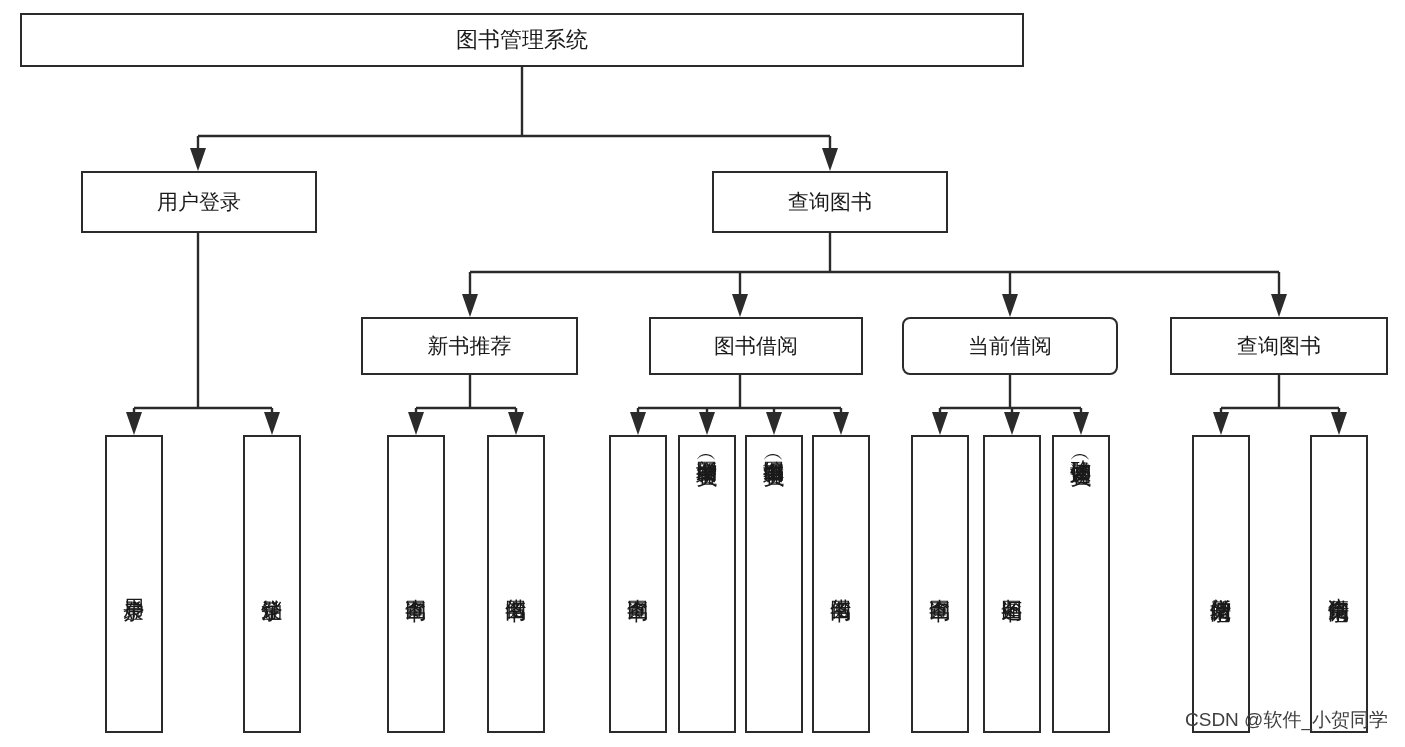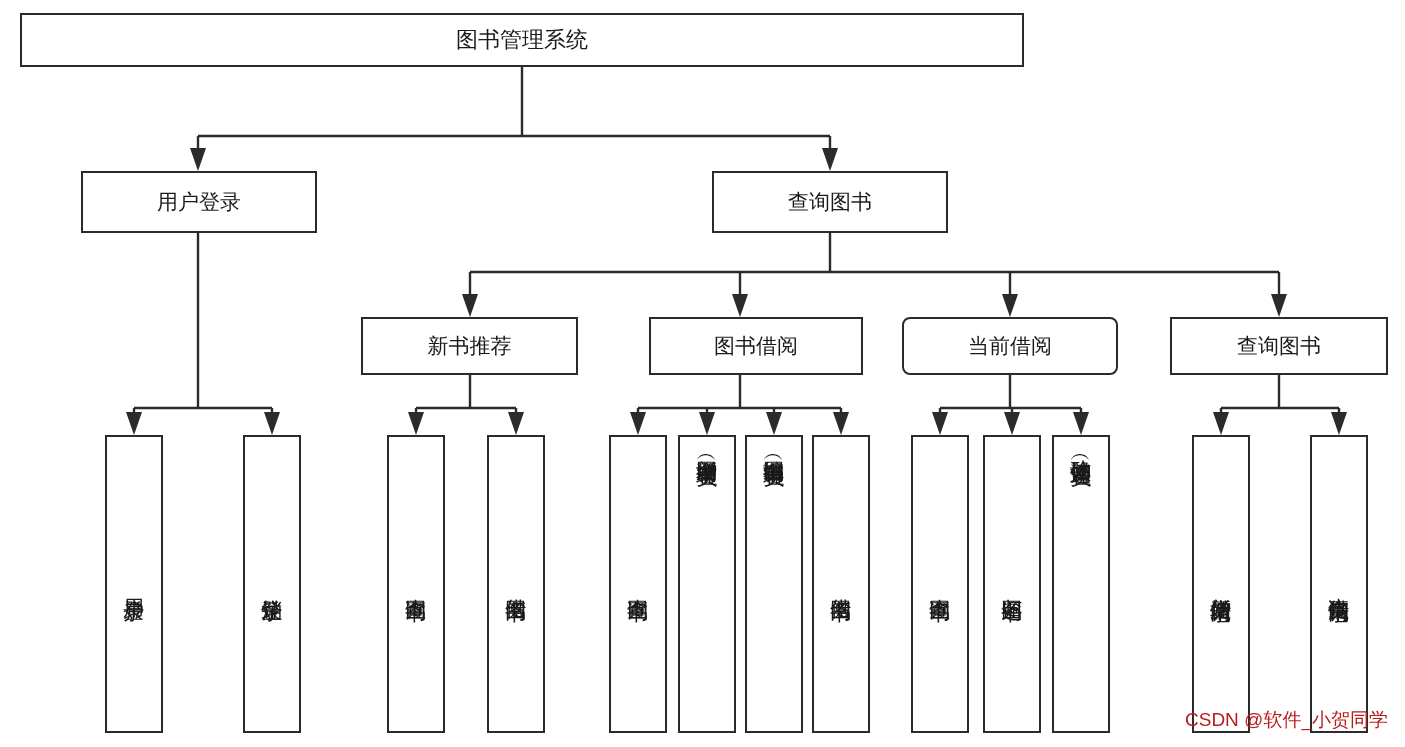--- a/index.html
+++ b/index.html
@@ -34,21 +34,21 @@
   .lbl{ display:block; }
 
   svg.wires{ position:absolute; left:0; top:0; width:1405px; height:747px; pointer-events:none; }
   svg.wires path, svg.wires line{ stroke:#2b2b2b; stroke-width:2.4; fill:none; }
   svg.wires polygon{ fill:#2b2b2b; }
 
   .watermark{
     position:absolute;
     left:1185px; top:707px;
     font-size:19px;
-    color:#b91c1c;
+    color:#404040;
     white-space:nowrap;
     font-family:"Liberation Sans","DejaVu Sans",sans-serif;
   }
 </style>
 </head>
 <body>
 
 <div id="canvas">
 
   <svg class="wires" viewBox="0 0 1405 747">

